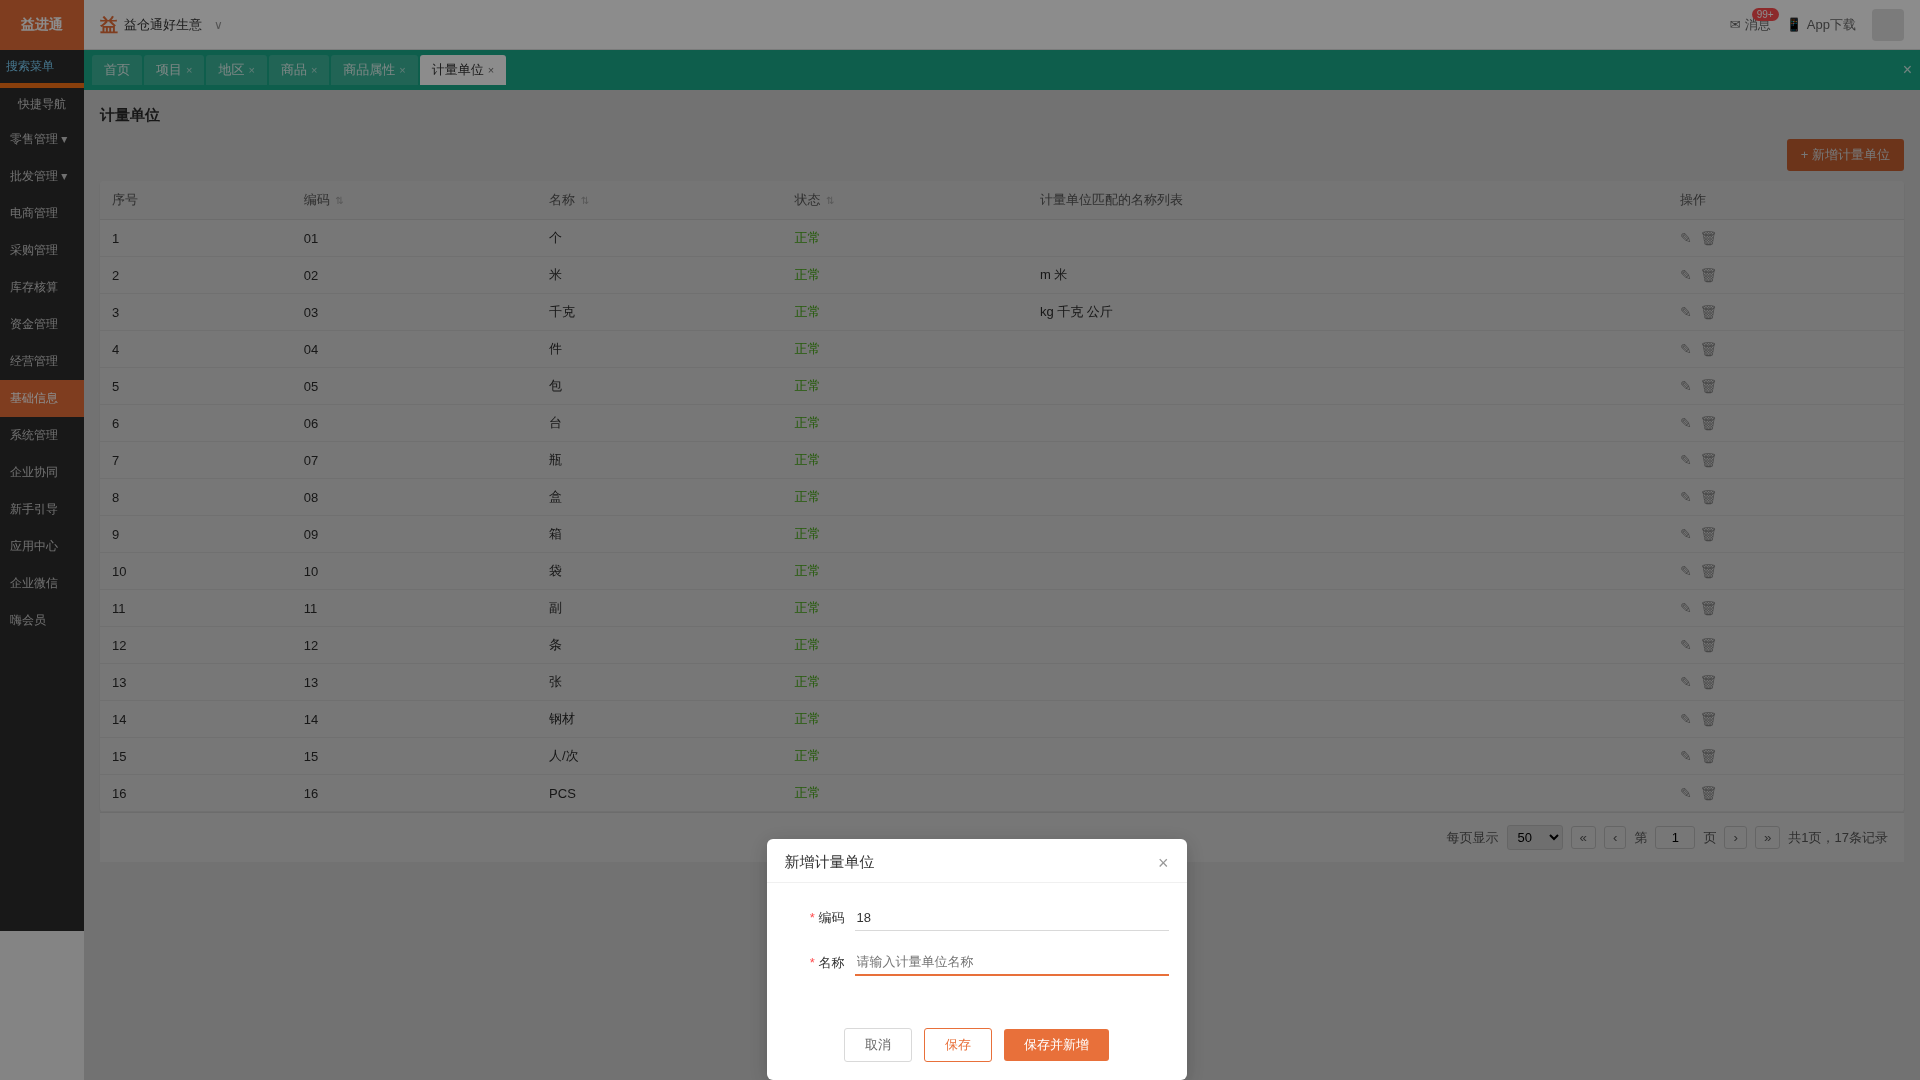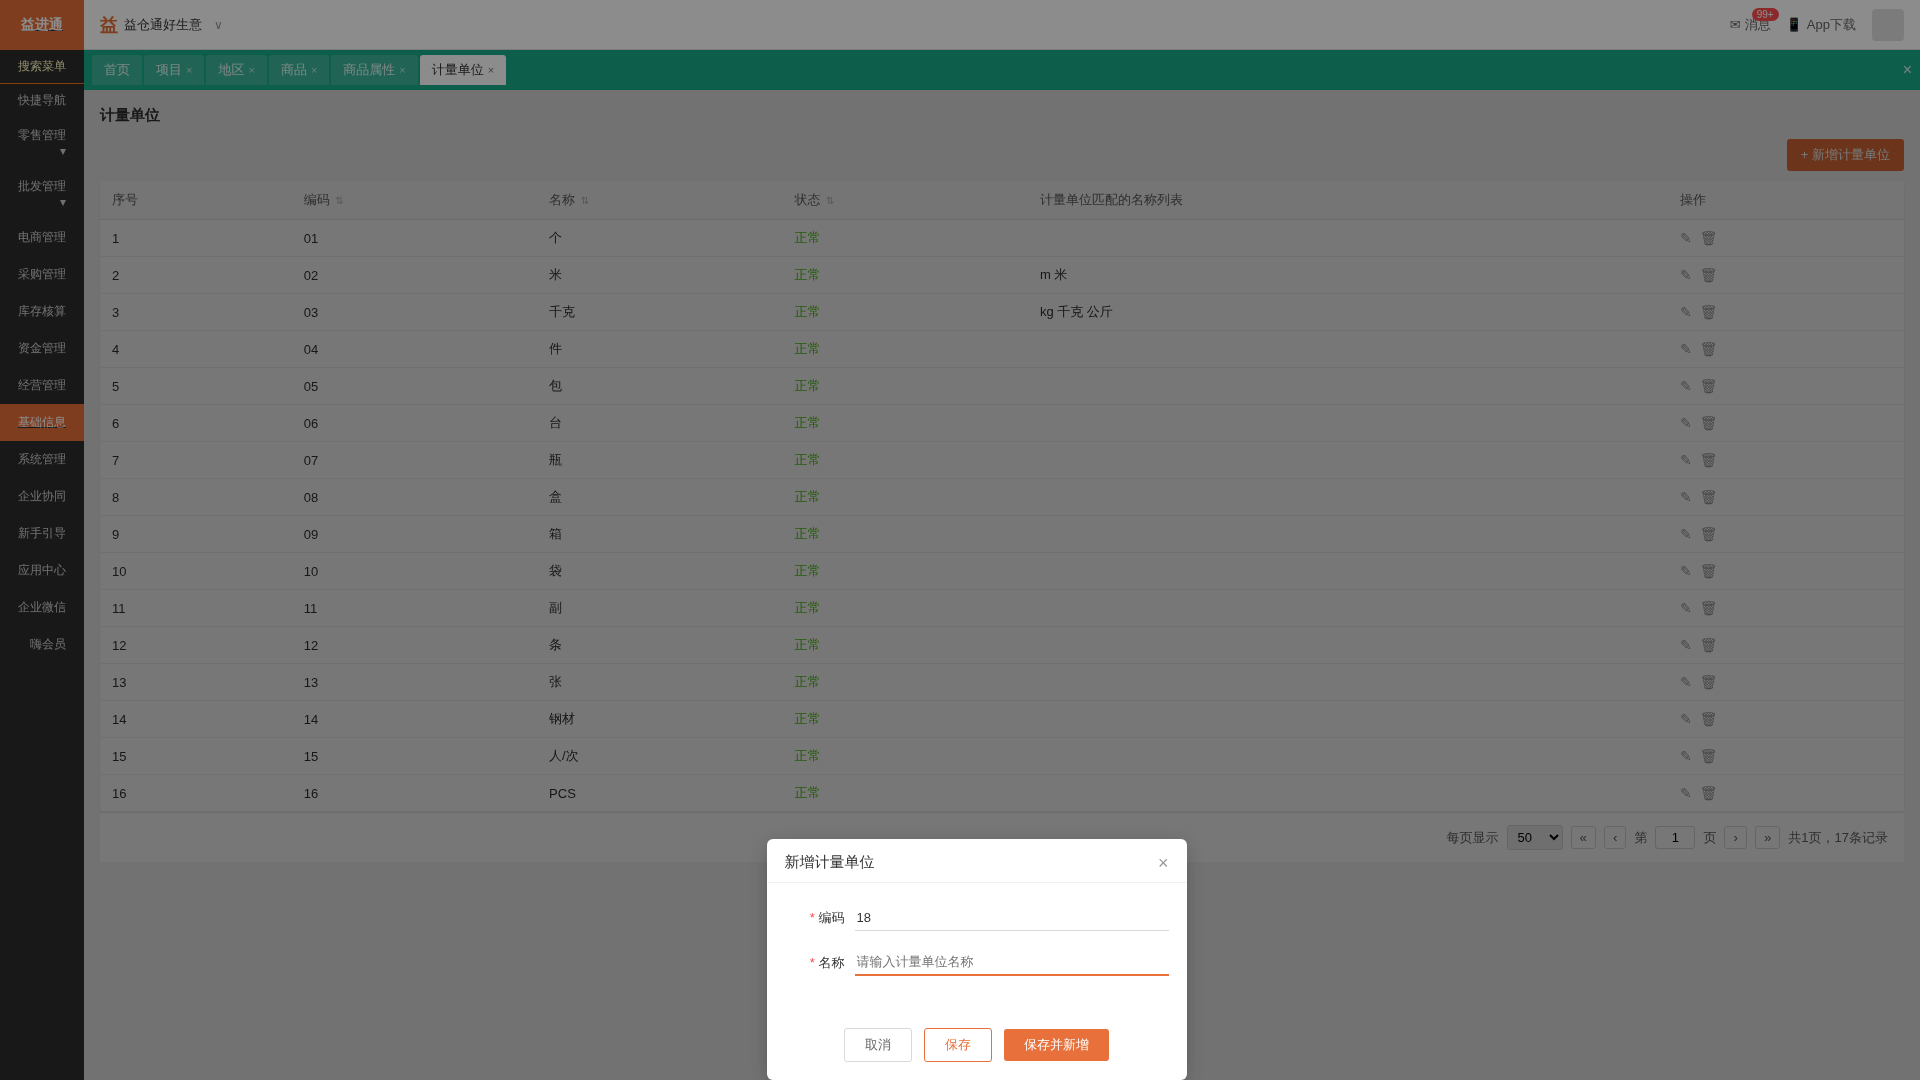--- a/index.html
+++ b/index.html
@@ -1,24 +1,24 @@
 <!DOCTYPE html>
 <html><head>
   <meta charset="utf-8">
   <style>
     * { box-sizing: border-box; margin: 0; padding: 0; }
     body { font-family: 'Microsoft YaHei', Arial, sans-serif; font-size: 13px; background: #f0f0f0; color: #333; height: 1080px; width: 1920px; overflow: hidden; display: flex; }
 
     
-    .sidebar { width: 84px; background: #2d2d2d; display: flex; flex-direction: column; align-items: center; height: 1080px; flex-shrink: 0; text-decoration: underline; }
+    .sidebar { width: 84px; background: #2d2d2d; display: flex; flex-direction: column; align-items: center; height: 931px; flex-shrink: 0; }
     .sidebar-logo { width: 100%; background: #e8703a; padding: 10px; display: flex; align-items: center; justify-content: center; height: 50px; }
     .sidebar-logo-text { color: white; font-size: 14px; font-weight: bold; }
-    .sidebar-search { width: 100%; padding: 8px 6px; color: #fef9c3; font-size: 12px; text-align: center; cursor: pointer; border-bottom: 1px solid #f97316; }
+    .sidebar-search { width: 100%; padding: 8px 6px; color: #7dd3fc; font-size: 12px; cursor: pointer; border-bottom: 5px solid #f97316; }
     .sidebar-nav-label { width: 100%; padding: 8px 6px; color: #ccc; font-size: 12px; text-align: center; cursor: pointer; display: flex; align-items: center; justify-content: center; gap: 3px; }
-    .sidebar-item { width: 100%; padding: 10px 18px; color: #ccc; font-size: 12px; text-align: right; cursor: pointer; }
+    .sidebar-item { width: 100%; padding: 10px 10px; color: #ccc; font-size: 12px; text-align: left; cursor: pointer; }
     .sidebar-item.active { background: #e8703a; color: white; }
 
     
     .main-area { flex: 1; display: flex; flex-direction: column; height: 1080px; overflow: hidden; }
 
     
     .topbar { height: 50px; background: #fff; display: flex; align-items: center; justify-content: space-between; padding: 0 16px; border-bottom: 1px solid #e0e0e0; flex-shrink: 0; }
     .topbar-left { display: flex; align-items: center; gap: 12px; }
     .topbar-logo-area { display: flex; align-items: center; gap: 6px; }
     .topbar-right { display: flex; align-items: center; gap: 16px; }

